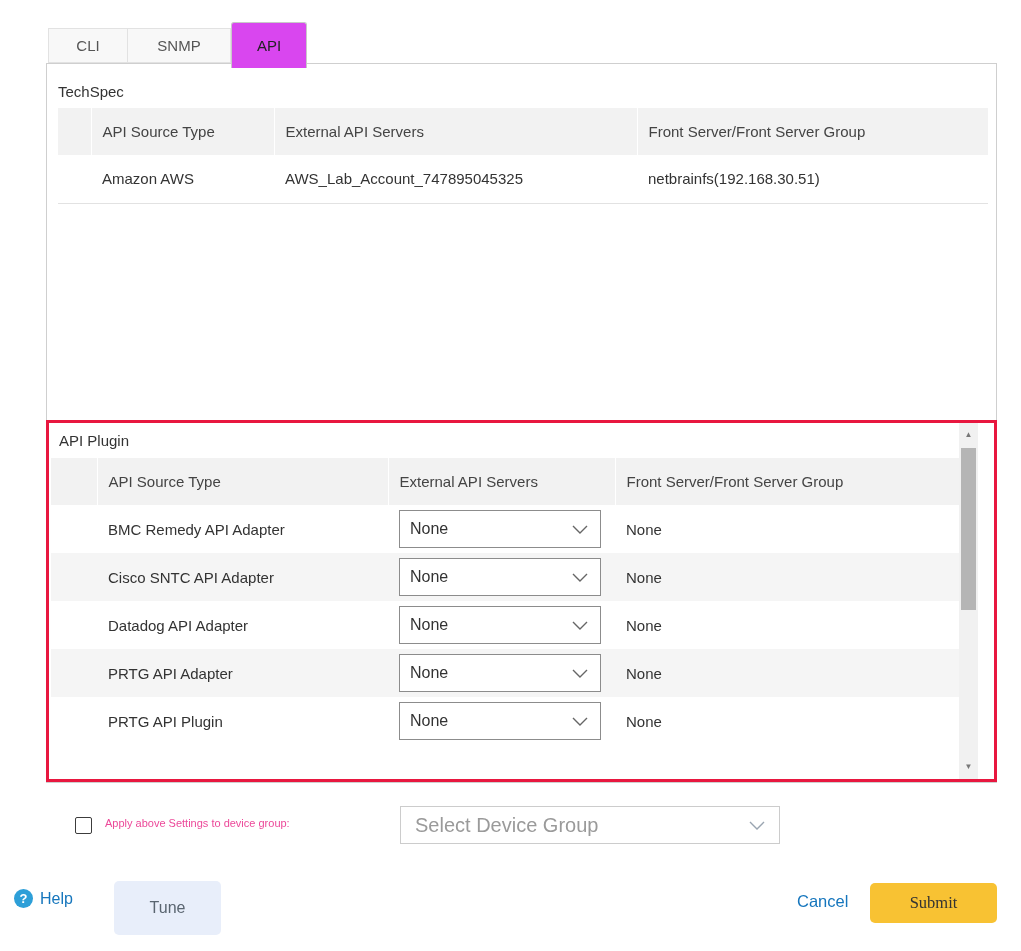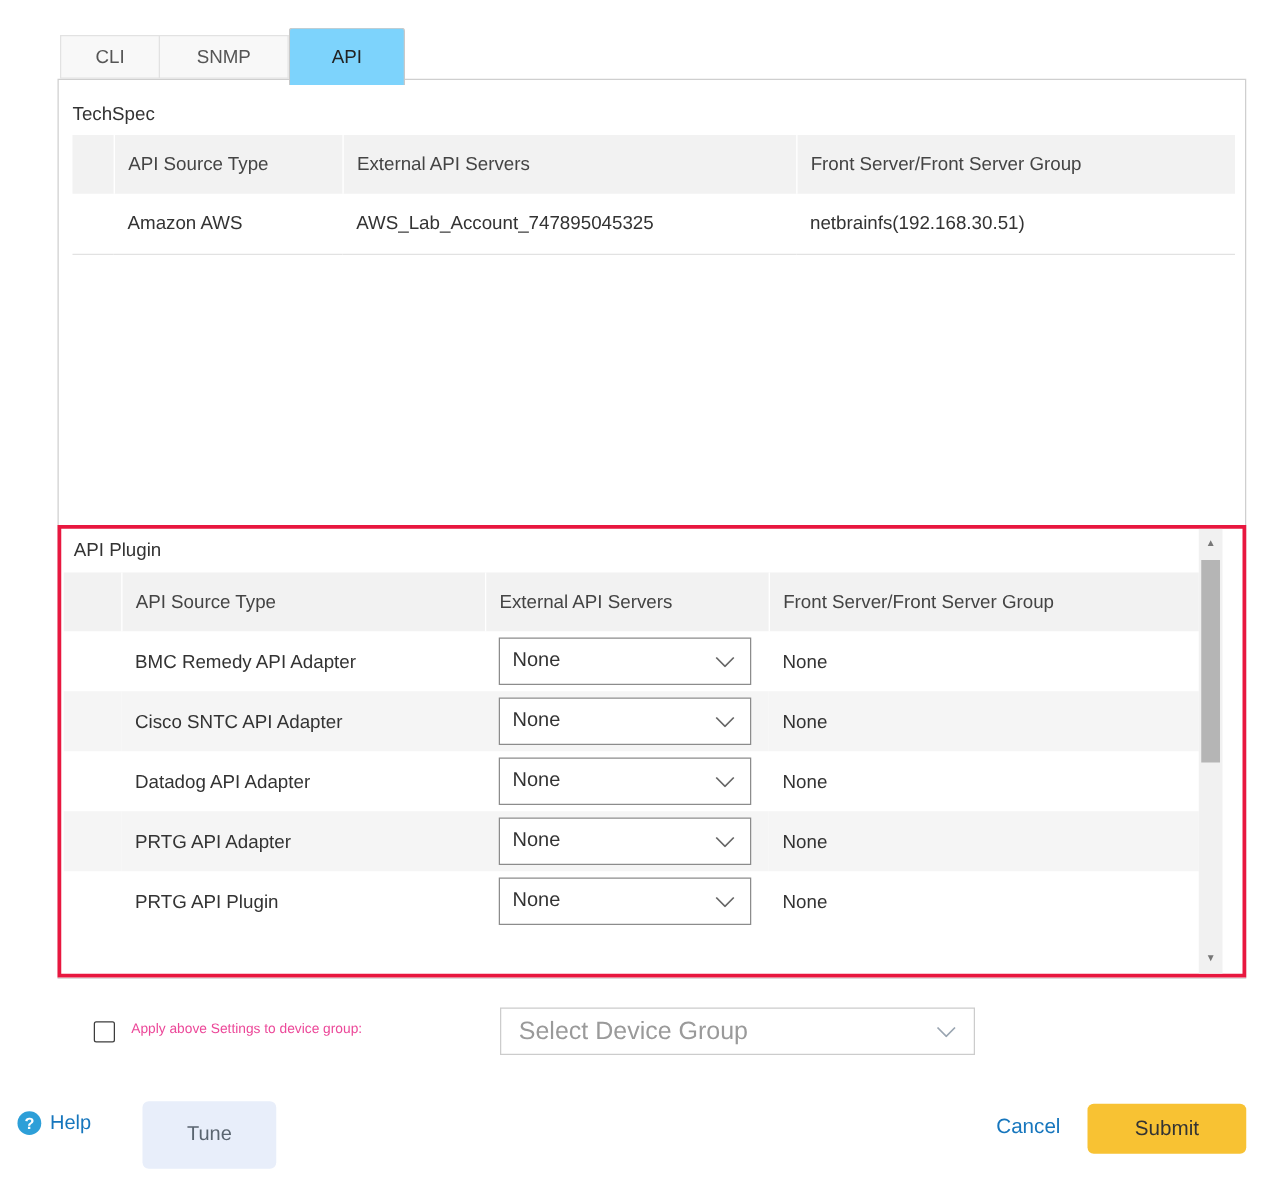--- a/index.html
+++ b/index.html
@@ -4,21 +4,21 @@
 <style>
   *{box-sizing:border-box;margin:0;padding:0}
   html,body{width:1021px;height:951px}
   body{position:relative;font-family:"Liberation Sans",sans-serif;background:#fff;color:#333;overflow:hidden}
 
   
   .tabbar{position:absolute;left:48px;top:22px;display:flex;align-items:flex-start;z-index:6}
   .tab{height:35px;margin-top:6px;background:#f8f8f8;border:1px solid #e2e2e2;display:flex;align-items:center;justify-content:center;font-size:15px;color:#555;cursor:pointer}
   .tab-cli{width:80px}
   .tab-snmp{width:103px;border-left:none}
-  .tab.active{width:93px;height:46px;margin-top:0;background:#7dd3fc;border:1px solid #c9c9c9;border-bottom:none;border-radius:3px 3px 0 0;color:#222;z-index:7}
+  .tab.active{width:76px;height:46px;margin-top:0;background:#d946ef;border:1px solid #c9c9c9;border-bottom:none;border-radius:3px 3px 0 0;color:#222;z-index:7}
 
   
   .panel{position:absolute;left:46px;top:63px;width:951px;height:720px;border:1px solid #cfcfcf;background:#fff;z-index:1}
   .section-label{font-size:15px;color:#333}
   .ts-label{position:absolute;left:11px;top:19px}
 
   table{border-collapse:collapse;table-layout:fixed}
   th{background:#f2f2f2;font-weight:normal;text-align:left;font-size:15px;color:#444;height:47px;border-left:1px solid #fff;padding-left:11px}
   th:first-child{border-left:none}
   td{font-size:15px;color:#333;padding-left:11px}
@@ -47,21 +47,21 @@
   .apply-row{position:absolute;left:0;top:806px;height:38px;width:100%}
   .checkbox{position:absolute;left:75px;top:11px;width:17px;height:17px;border:1px solid #3c3c3c;border-radius:2px;background:#fff;cursor:pointer}
   .apply-label{position:absolute;left:105px;top:11px;font-size:11px;color:#ec4899}
   .dg-select{position:absolute;left:400px;top:0;width:380px;height:38px;border:1px solid #ccc;display:flex;align-items:center;justify-content:space-between;padding:0 14px;color:#9a9a9a;font-size:20px;background:#fff;cursor:pointer}
 
   
   .help{position:absolute;left:14px;top:889px;display:flex;align-items:center;gap:7px;color:#1676bd;font-size:16px;cursor:pointer}
   .help-icon{width:19px;height:19px;border-radius:50%;background:#2d9fd8;color:#fff;font-size:13px;font-weight:bold;display:flex;align-items:center;justify-content:center}
   .tune-btn{position:absolute;left:114px;top:881px;width:107px;height:54px;background:#e8eefa;border:none;border-radius:5px;font-size:16px;color:#5a6570;font-family:"Liberation Sans",sans-serif;cursor:pointer}
   .cancel{position:absolute;left:797px;top:892px;color:#1676bd;font-size:16.5px;cursor:pointer}
-  .submit-btn{position:absolute;left:870px;top:883px;width:127px;height:40px;background:#f8c233;border:none;border-radius:5px;font-size:16.5px;color:#333;font-family:Liberation Sans, sans-serif;cursor:pointer}
+  .submit-btn{position:absolute;left:870px;top:883px;width:127px;height:40px;background:#f8c233;border:none;border-radius:5px;font-size:16.5px;color:#333;font-family:Liberation Serif, serif;cursor:pointer}
 </style>
 </head>
 <body>
 
 <div class="tabbar">
   <div class="tab tab-cli">CLI</div>
   <div class="tab tab-snmp">SNMP</div>
   <div class="tab active">API</div>
 </div>
 

